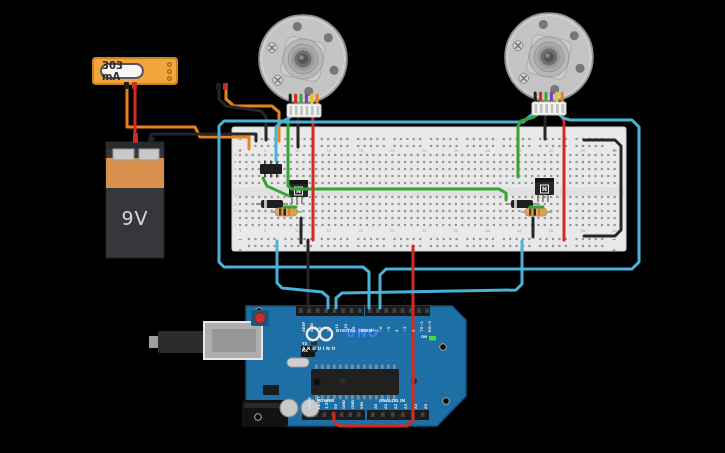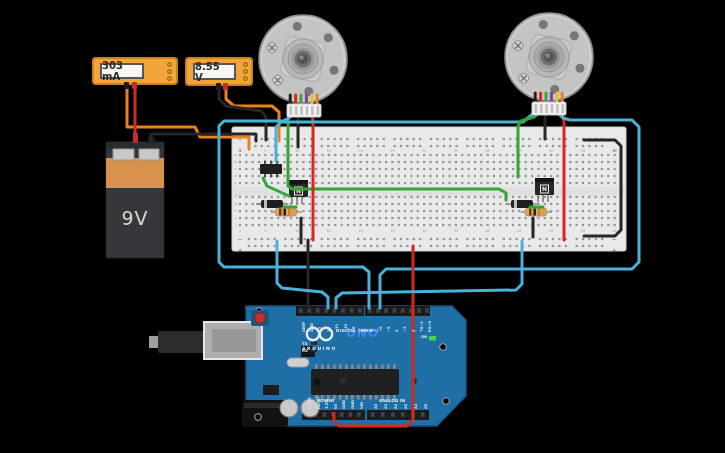--- a/index.html
+++ b/index.html
@@ -1140,42 +1140,32 @@
         <rect x="534.4" y="104" width="2.8" height="9" fill="#c2c2c2"></rect>
         <rect x="539.8" y="104" width="2.8" height="9" fill="#c2c2c2"></rect>
         <rect x="545.1999999999999" y="104" width="2.8" height="9" fill="#c2c2c2"></rect>
         <rect x="550.6" y="104" width="2.8" height="9" fill="#c2c2c2"></rect>
         <rect x="556" y="104" width="2.8" height="9" fill="#c2c2c2"></rect>
         <rect x="561.4" y="104" width="2.8" height="9" fill="#c2c2c2"></rect>
       </g>
     </svg>
 
   <div class="meter" id="meter1" style="left:92px;top:57px;width:86px;height:28px;">
-    <div class="disp" style="right:32px;">
+    <div class="disp" style="right:32px;border-radius:8px;">
       <span>303 mA</span>
     </div>
     <div class="btns" style="right:4px;">
       <div class="btn"></div>
       <div class="btn"></div>
       <div class="btn"></div>
     </div>
   </div>
   <div class="probe black" style="left:124px;top:82px;"></div>
   <div class="probe red" style="left:132px;top:82px;"></div>
 
-  <div class="meter" id="meter2" style="left:185px;top:57px;width:68px;height:29px;">
-    <div class="disp" style="right:15px;">
-      <span>8.55 V</span>
-    </div>
-    <div class="btns" style="right:3px;">
-      <div class="btn"></div>
-      <div class="btn"></div>
-      <div class="btn"></div>
-    </div>
-  </div>
   <div class="probe black" style="left:216px;top:83px;"></div>
   <div class="probe red" style="left:223px;top:83px;"></div>
   <div class="probe red" style="left:133px;top:133px;height:10px;"></div>
 
   <div id="battery-label">9V</div>
 
   <div class="ard-txt" id="uno-text">UNO</div>
   <div class="ard-txt" id="arduino-text">ARDUINO</div>
   <div class="ard-txt" id="digital-caption">DIGITAL (PWM~)</div>
   <div class="ard-txt" id="power-caption">POWER</div>

